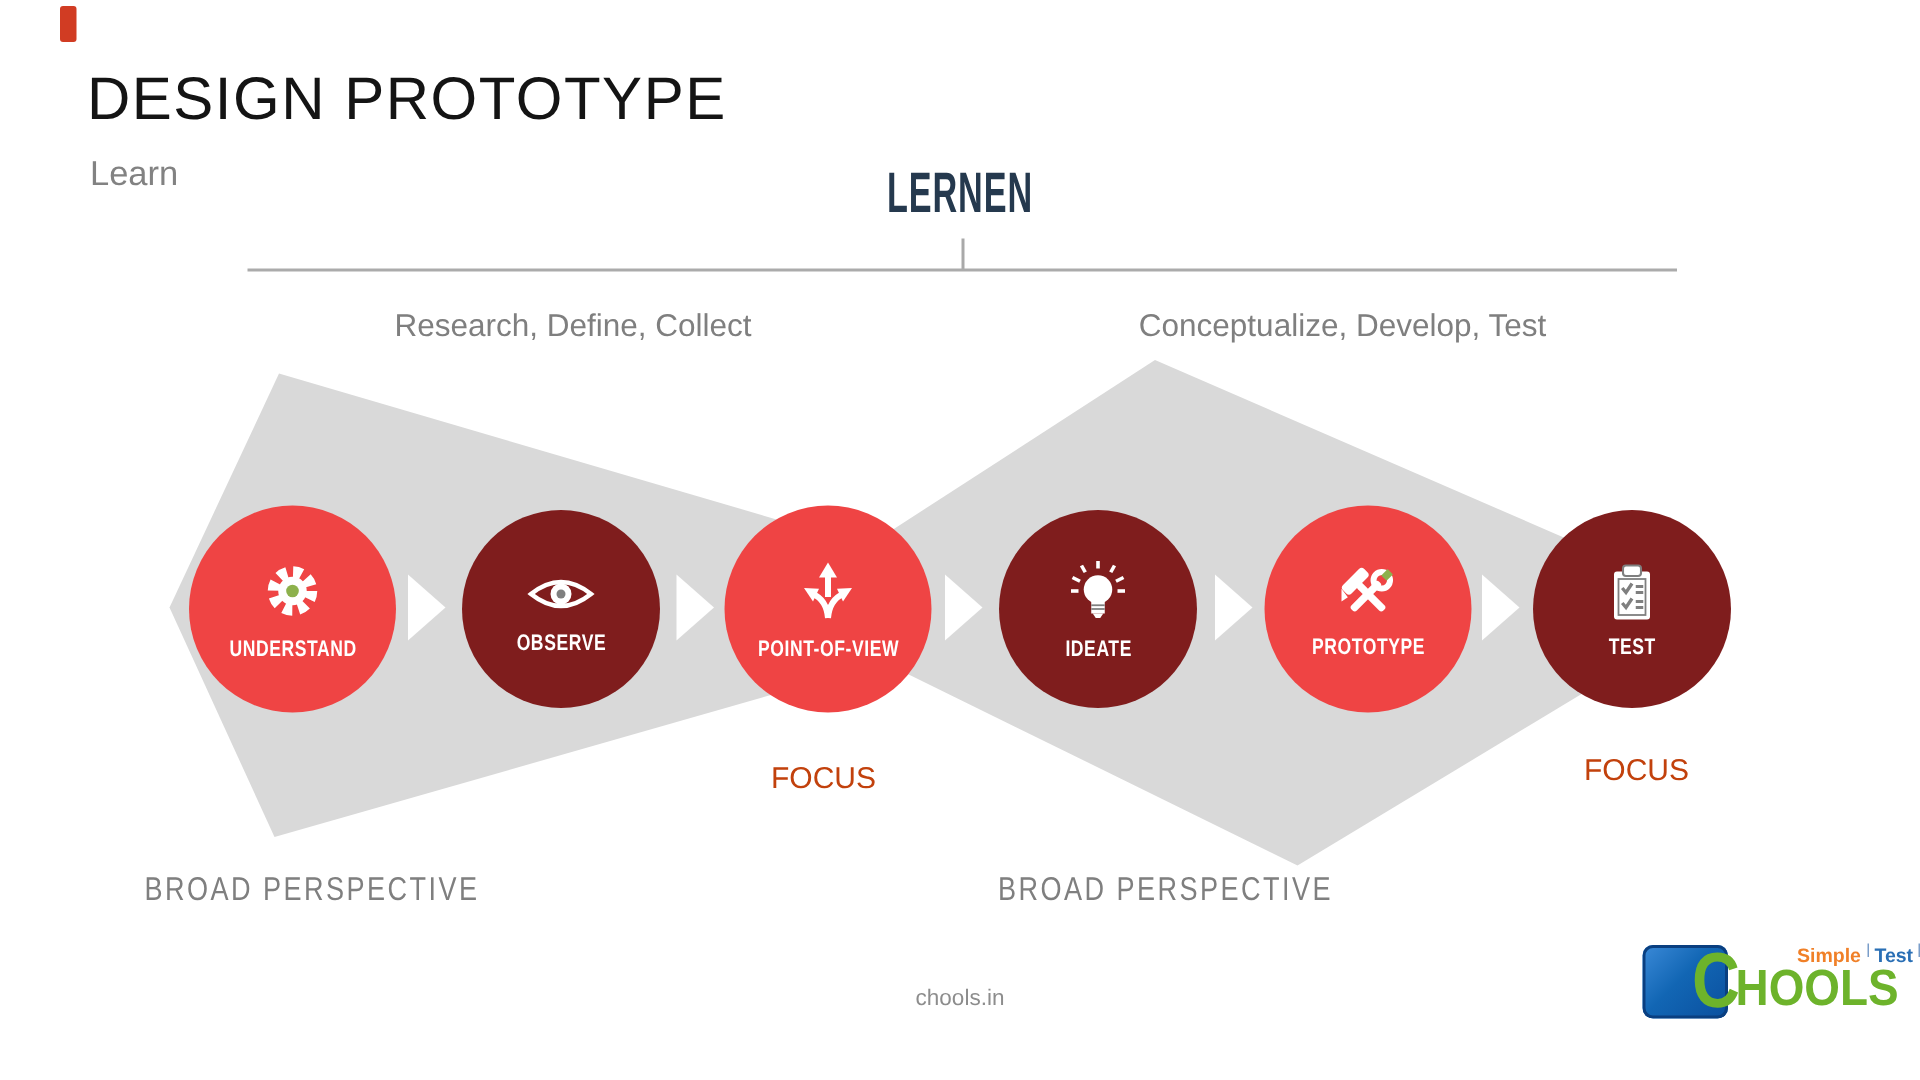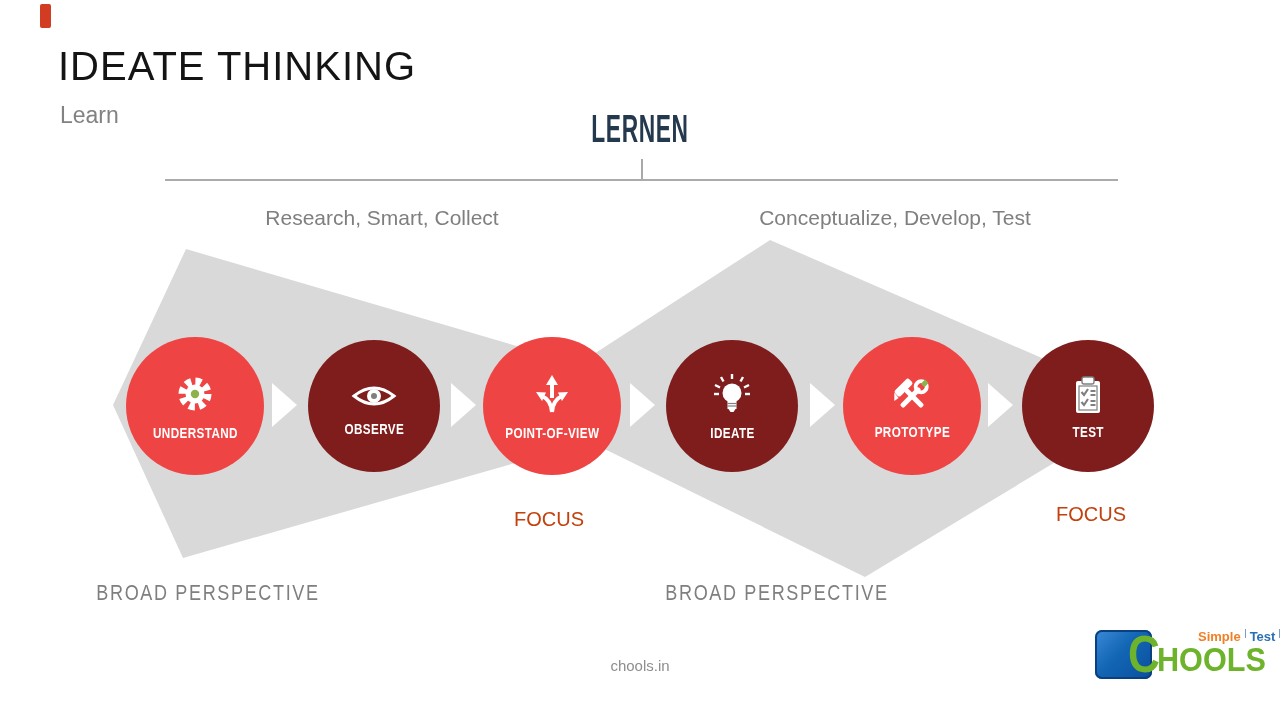--- a/index.html
+++ b/index.html
@@ -53,28 +53,28 @@
   .tag-smart{color:#2a6fb5;}
   .tag-speed{color:#7ab648;}
 </style>
 </head>
 <body>
 
 <div id="slide">
 
   <div class="accent-bar"></div>
 
-  <div class="title">IDEATE THINKING</div>
+  <div class="title">DESIGN PROTOTYPE</div>
   <div class="subtitle">Learn</div>
 
   <div class="heading">LERNEN</div>
   <div class="tick"></div>
   <div class="hline"></div>
 
-  <div class="phase-label phase-left">Research, Smart, Collect</div>
+  <div class="phase-label phase-left">Research, Define, Collect</div>
   <div class="phase-label phase-right">Conceptualize, Develop, Test</div>
 
   <svg id="shapes" width="1280" height="720">
     <polygon points="113,405 186,249 718,405 183,558" fill="#d9d9d9"></polygon>
     <polygon points="515,405 770,240 1150,405 865,577" fill="#d9d9d9"></polygon>
   </svg>
 
   <div class="circle green" style="left:126px;top:337px;">
     <span>
       <svg width="48" height="48" viewBox="0 0 48 48">

